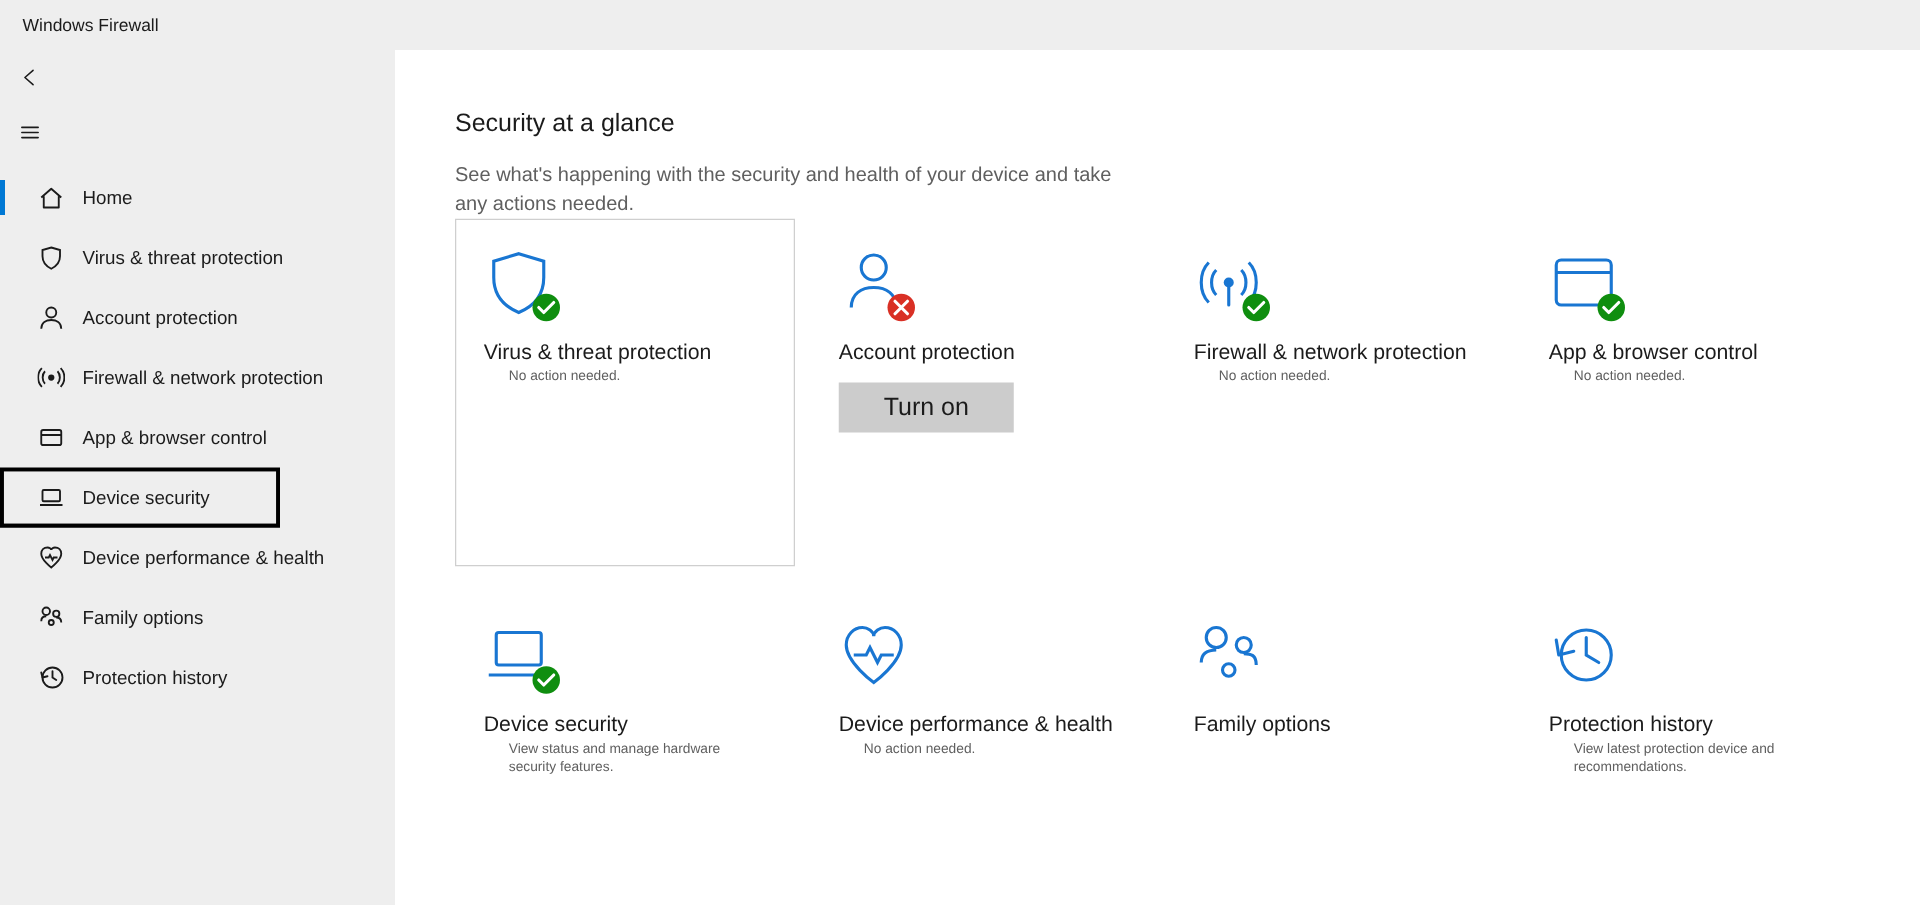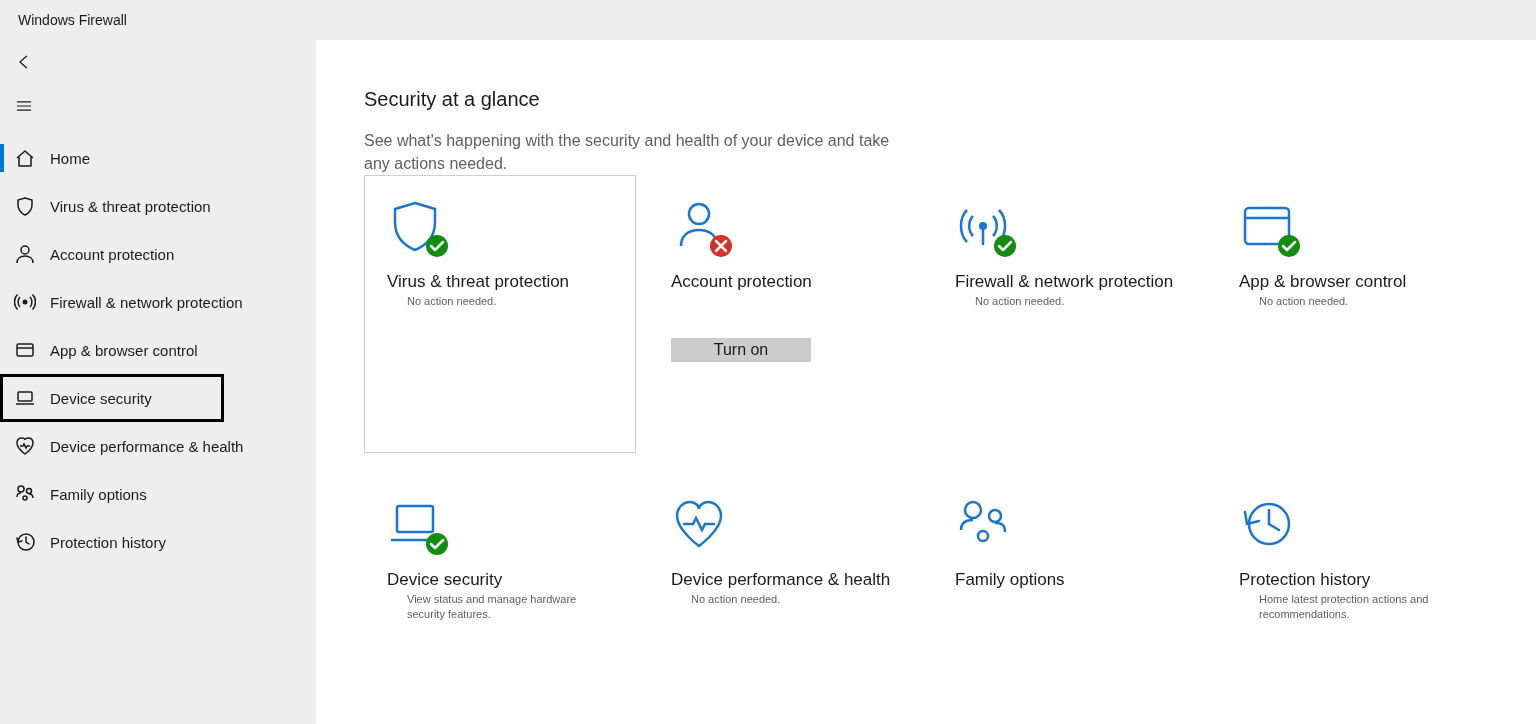--- a/index.html
+++ b/index.html
@@ -46,21 +46,21 @@
     width: 48px; height: 44px;
     display:flex; align-items:center; justify-content:center;
     margin-left: 0;
     color: var(--text);
   }
   .nav-btn svg { width:18px; height:18px; stroke: currentColor; }
   .nav-items { margin-top: 6px; }
   .nav-item {
     display:flex; align-items:center;
     height:48px;
-    padding-left: 14px;
+    padding-left: 30px;
     position:relative;
     font-size:15px;
     cursor:pointer;
   }
   .nav-item .ind {
     position:absolute; left:0; top:10px; bottom:10px; width:4px;
     background: transparent;
   }
   .nav-item.active .ind { background: var(--blue); }
   .nav-item .icon {
@@ -109,24 +109,24 @@
     width:56px; height:56px; position:relative; margin-bottom: 18px;
   }
   .tile .tile-icon svg.main-glyph { width:56px; height:56px; stroke: var(--blue-icon); fill:none; stroke-width:2.5; }
   .tile .tile-icon .badge {
     position:absolute; right:-6px; bottom:-4px; width:24px; height:24px;
   }
   .tile .tile-icon .badge svg { width:24px; height:24px; }
   .tile-title { font-size: 17px; font-weight: 500; margin-bottom: 2px; }
   .tile-text { font-size: 11px; color: var(--text-sub); line-height:1.35;margin-left:20px; }
   .tile-btn {
-    margin-top: 44px;
-    width: 140px; height:24px;
+    margin-top: 12px;
+    width: 140px; height:40px;
     border:none; background: var(--btn-bg);
-    font-size:16px; color:var(--text);
+    font-size:20px; color:var(--text);
     cursor:pointer;
   }
 </style>
 </head>
 <body>
 
 <svg width="0" height="0" style="position:absolute">
   <defs>
     <g id="ic-back">
         <path d="M14 4 L6 11 L14 18" stroke-width="1.5" fill="none" stroke-linecap="round" stroke-linejoin="round"></path>
@@ -410,18 +410,18 @@
         <div class="tile-title">Family options</div>
       </div>
 
       <div class="tile">
         <div class="tile-icon">
           <svg class="main-glyph" viewBox="0 0 56 56">
               <use href="#tl-history"></use>
             </svg>
         </div>
         <div class="tile-title">Protection history</div>
-        <div class="tile-text">Home latest protection actions and recommendations.</div>
+        <div class="tile-text">View latest protection device and recommendations.</div>
       </div>
 
     </div>
   </main>
 </div>
 
 </body></html>

